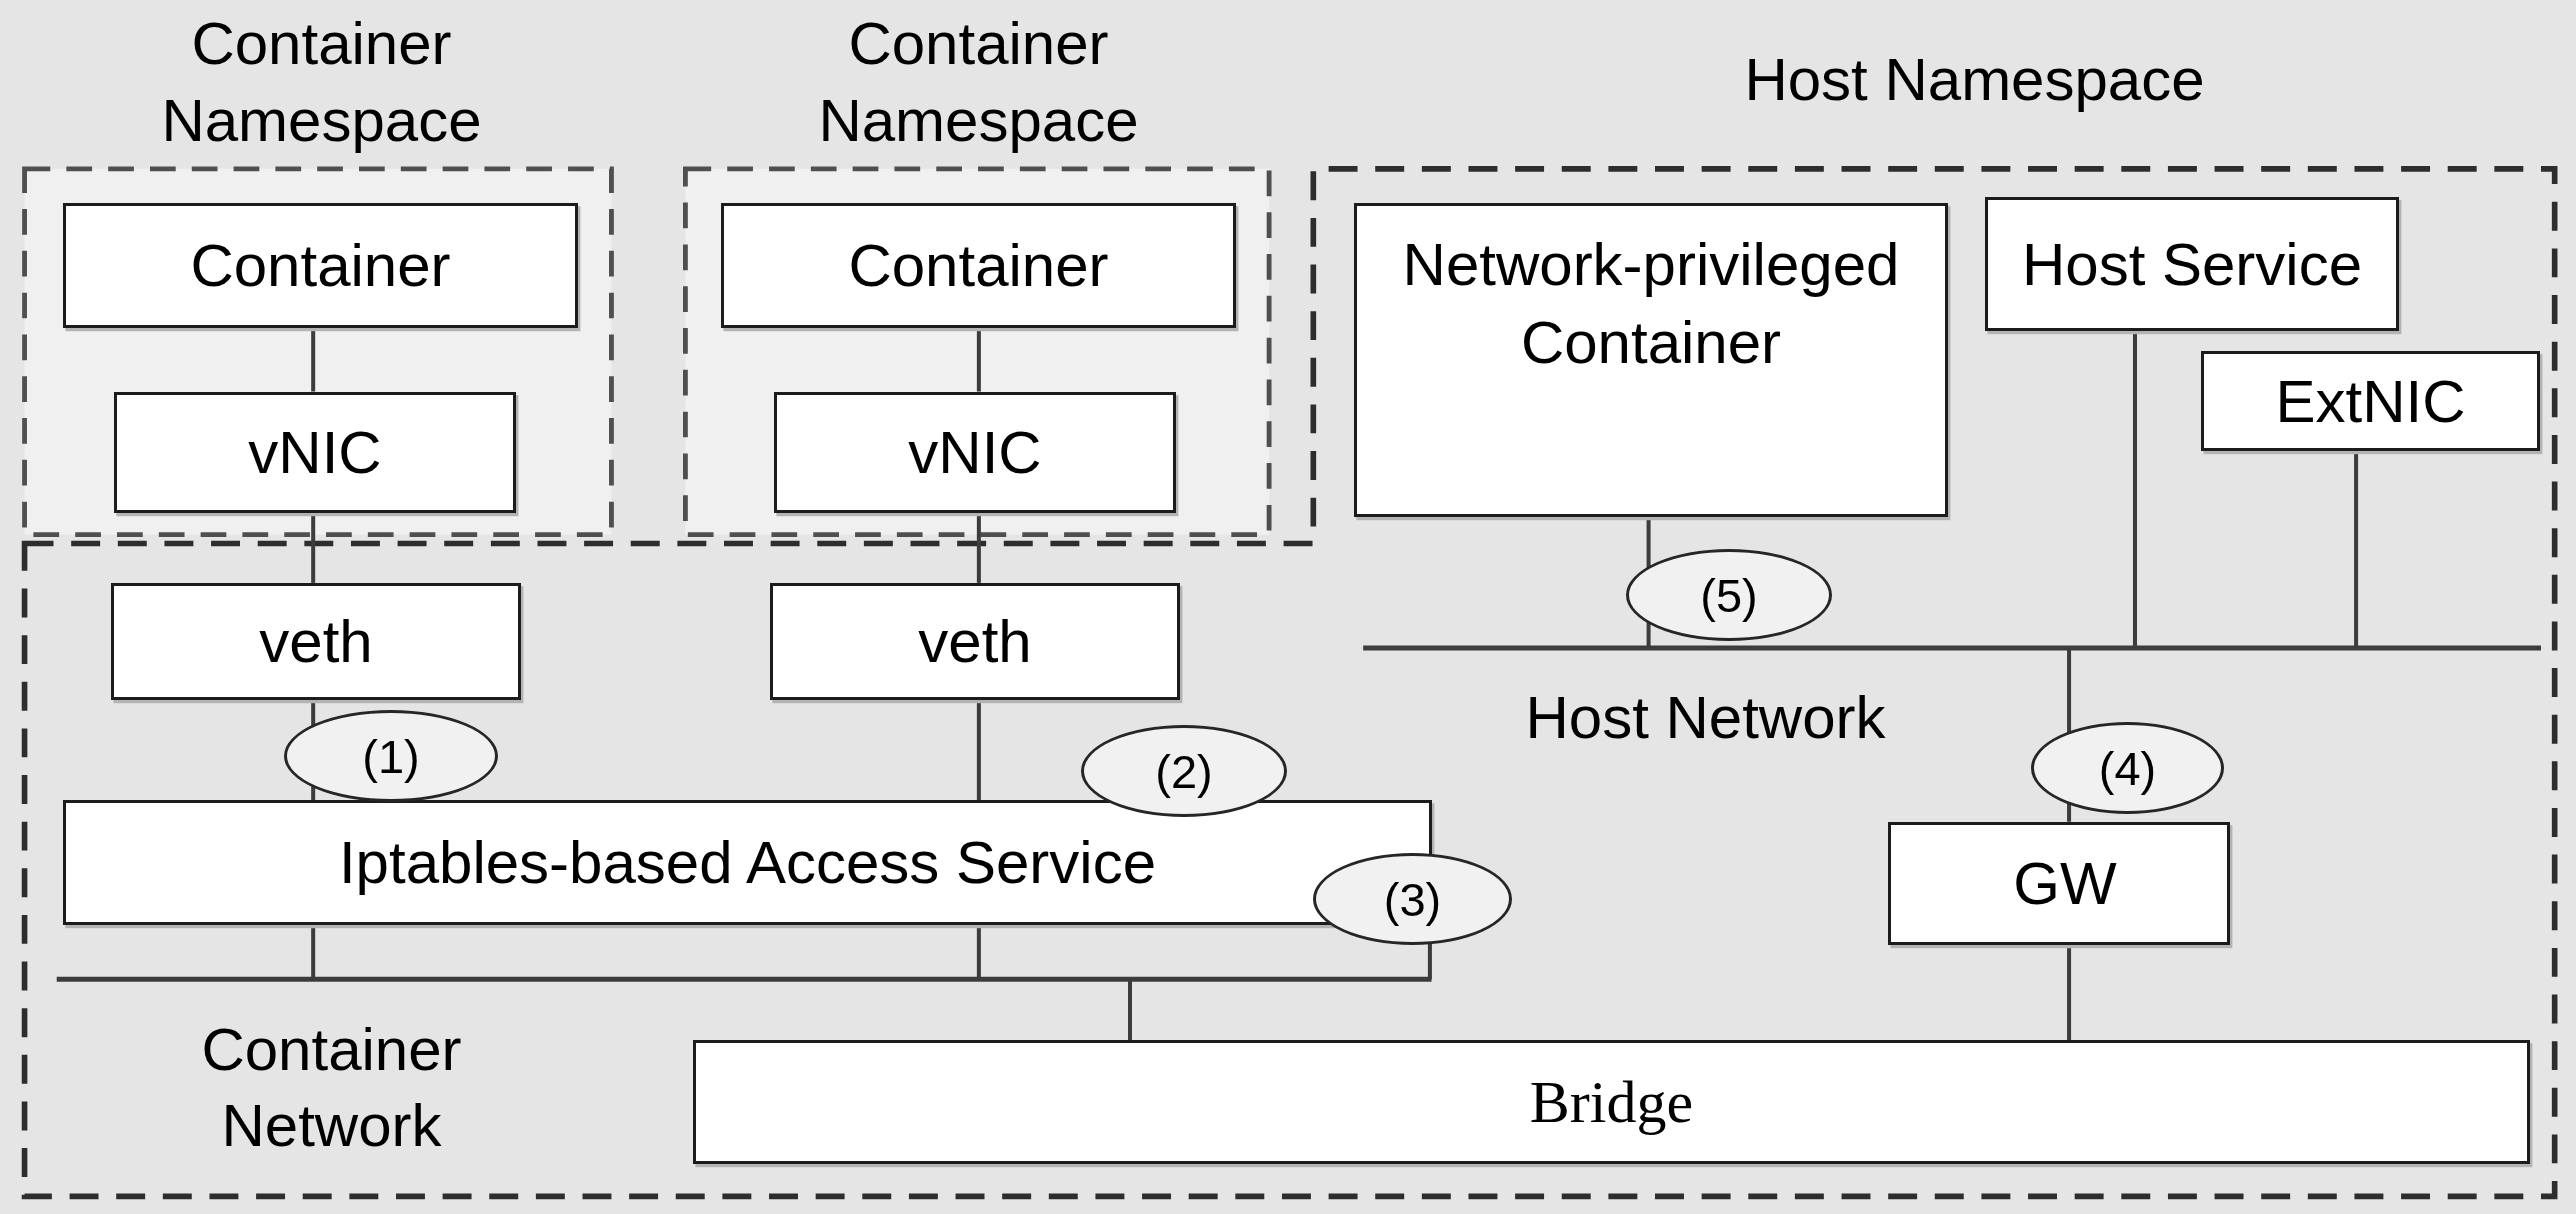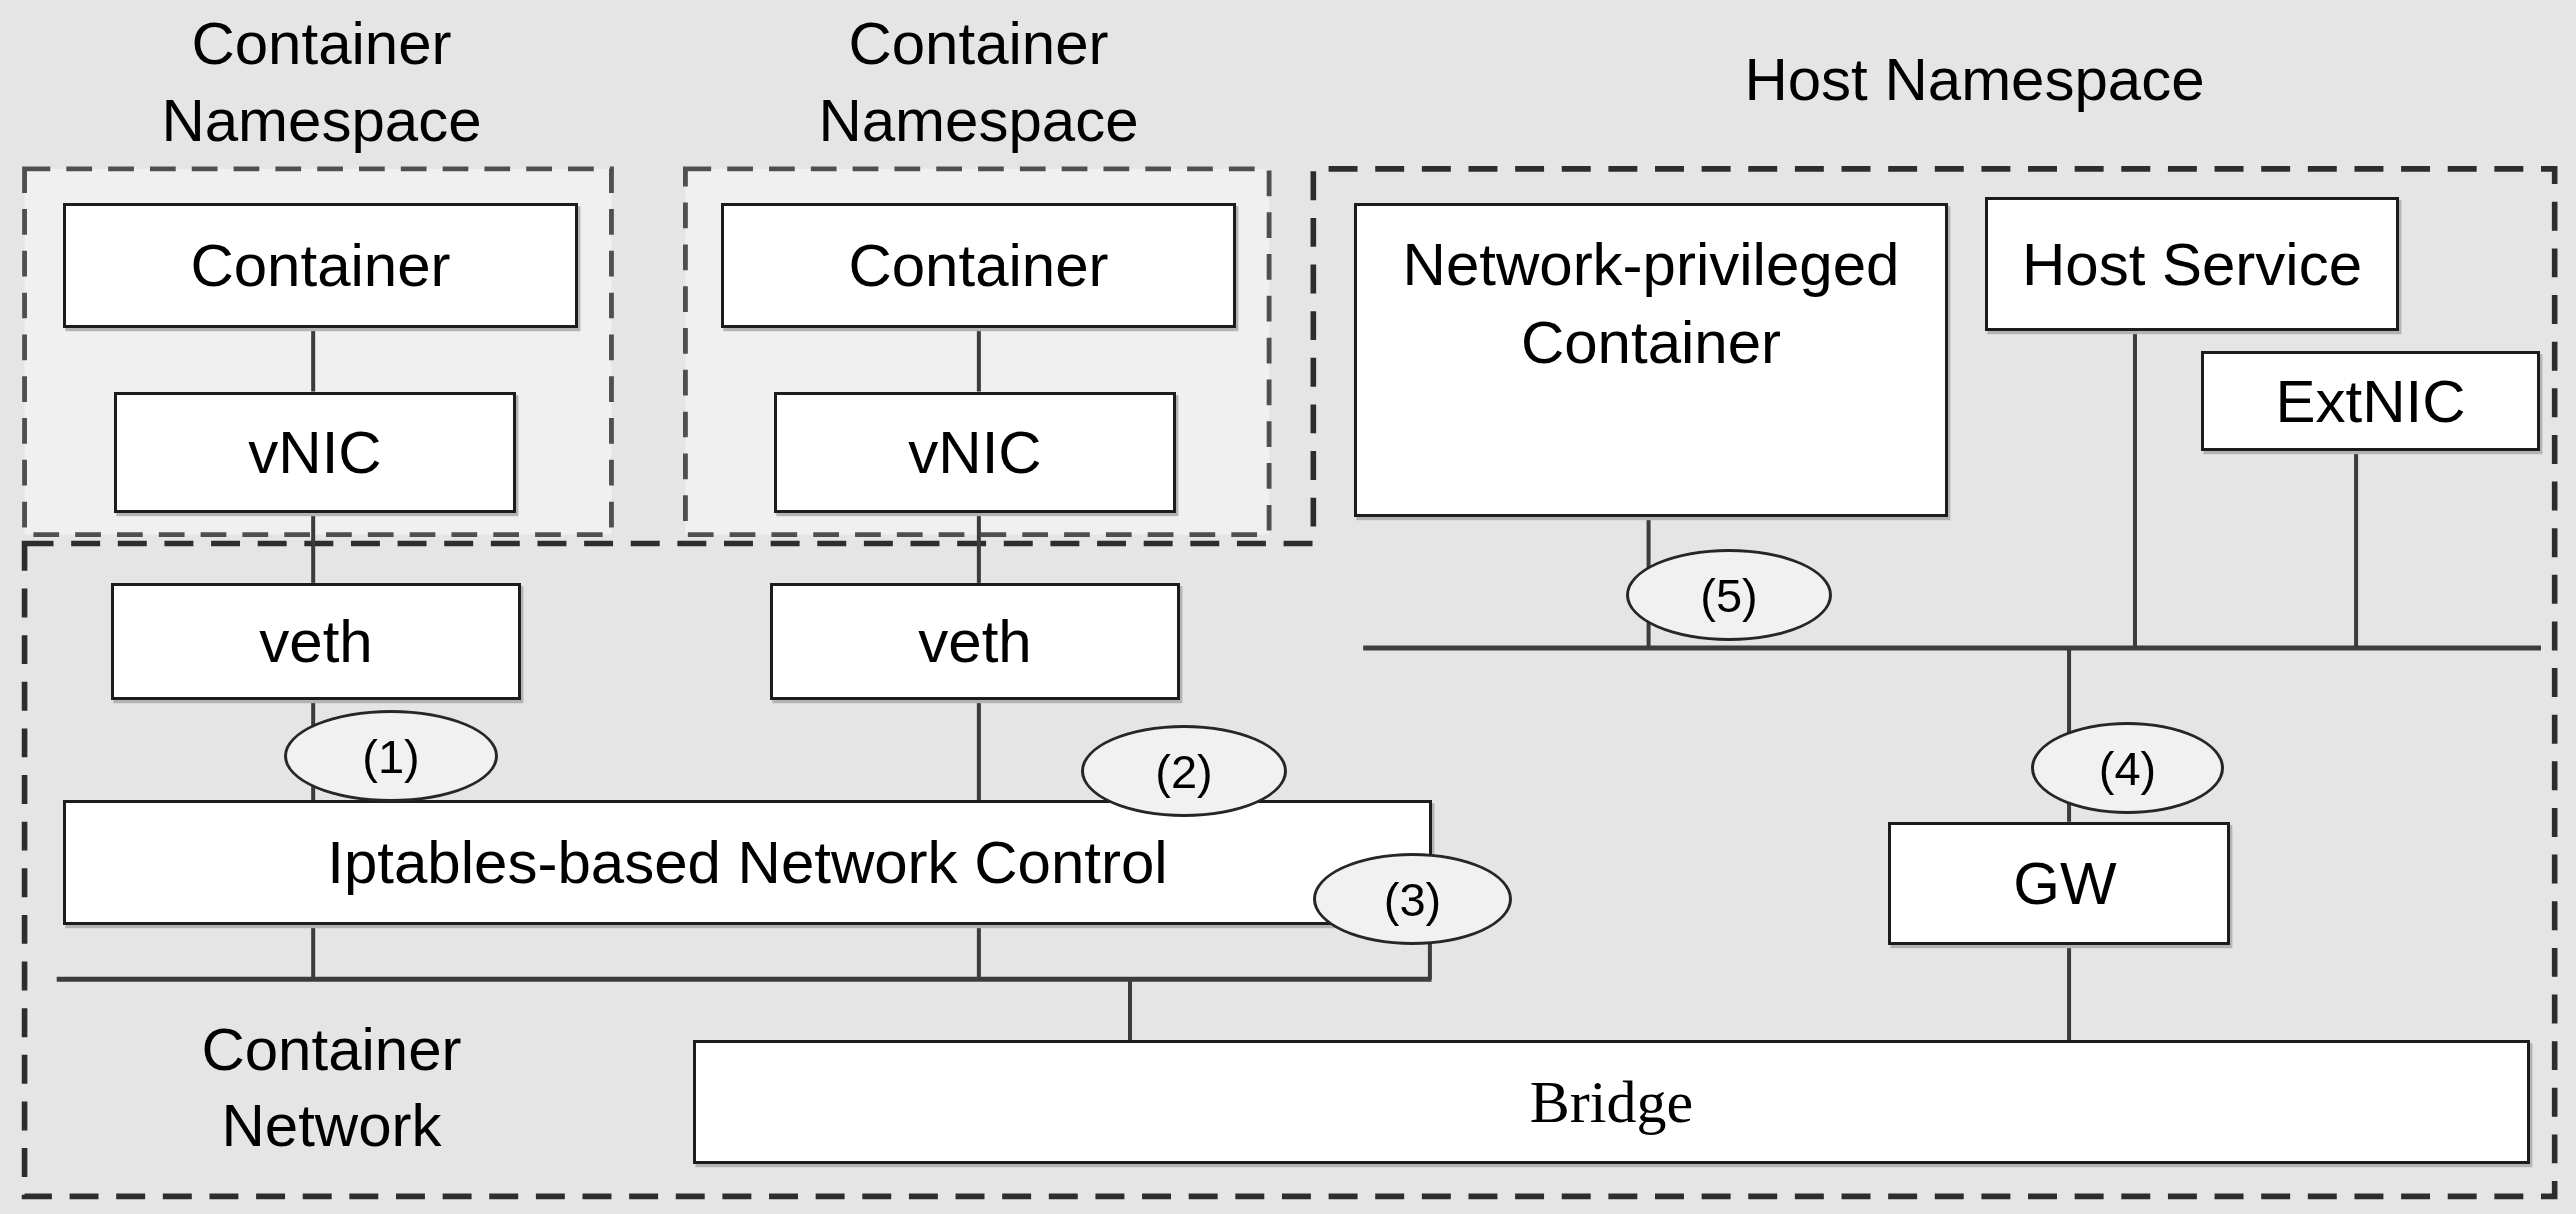--- a/index.html
+++ b/index.html
@@ -99,39 +99,40 @@
   <div class="label" style="left:1693px; top:42px; width:563px;">Host Namespace</div>
 
   <div class="box" style="left:63px; top:203px; width:515px; height:125px;">Container</div>
   <div class="box" style="left:114px; top:392px; width:402px; height:121px;">vNIC</div>
   <div class="box" style="left:111px; top:583px; width:410px; height:117px;">veth</div>
 
   <div class="box" style="left:721px; top:203px; width:515px; height:125px;">Container</div>
   <div class="box" style="left:774px; top:392px; width:402px; height:121px;">vNIC</div>
   <div class="box" style="left:770px; top:583px; width:410px; height:117px;">veth</div>
 
-  <div class="box" style="left:63px; top:800px; width:1369px; height:125px;">Iptables-based Network Control</div>
+  <div class="box" style="left:63px; top:800px; width:1369px; height:125px;">Iptables-based Access Service</div>
 
   <div class="box top-align" style="left:1354px; top:203px; width:594px; height:314px;">
     <div>
       <div>Network-privileged</div>
       <div>Container</div>
     </div>
   </div>
   <div class="box" style="left:1985px; top:197px; width:414px; height:134px;">Host Service</div>
   <div class="box" style="left:2201px; top:351px; width:339px; height:100px;">ExtNIC</div>
   <div class="box" style="left:1888px; top:822px; width:342px; height:123px;padding-left:12px;">GW</div>
 
   <div class="box" style="left:693px; top:1040px; width:1837px; height:124px;font-family:Liberation Serif, serif;">Bridge</div>
 
   <div class="marker" style="left:284px; top:710px; width:214px; height:92px;">(1)</div>
   <div class="marker" style="left:1081px; top:725px; width:206px; height:92px;">(2)</div>
   <div class="marker" style="left:1313px; top:853px; width:199px; height:92px;">(3)</div>
   <div class="marker" style="left:2031px; top:722px; width:193px; height:92px;">(4)</div>
   <div class="marker" style="left:1626px; top:549px; width:206px; height:92px;">(5)</div>
 
+  <div class="label" style="left:1464px; top:680px; width:483px;">Host Network</div>
   <div class="label" style="left:90px; top:1012px; width:483px;">
     <div>Container</div>
     <div>Network</div>
   </div>
 
 </div>
 
 
 </body></html>

